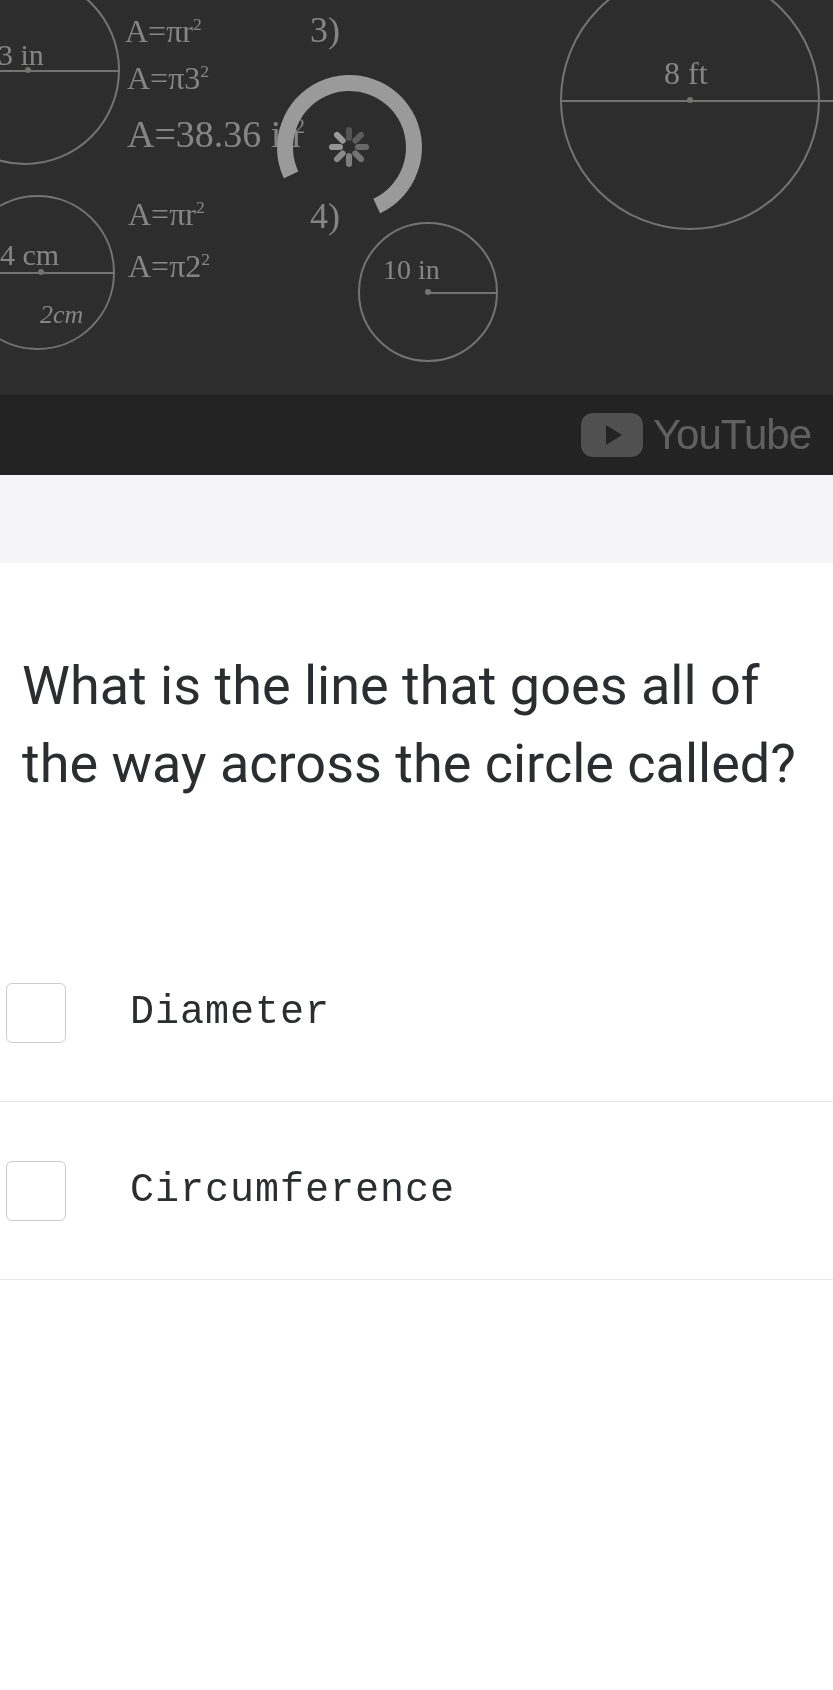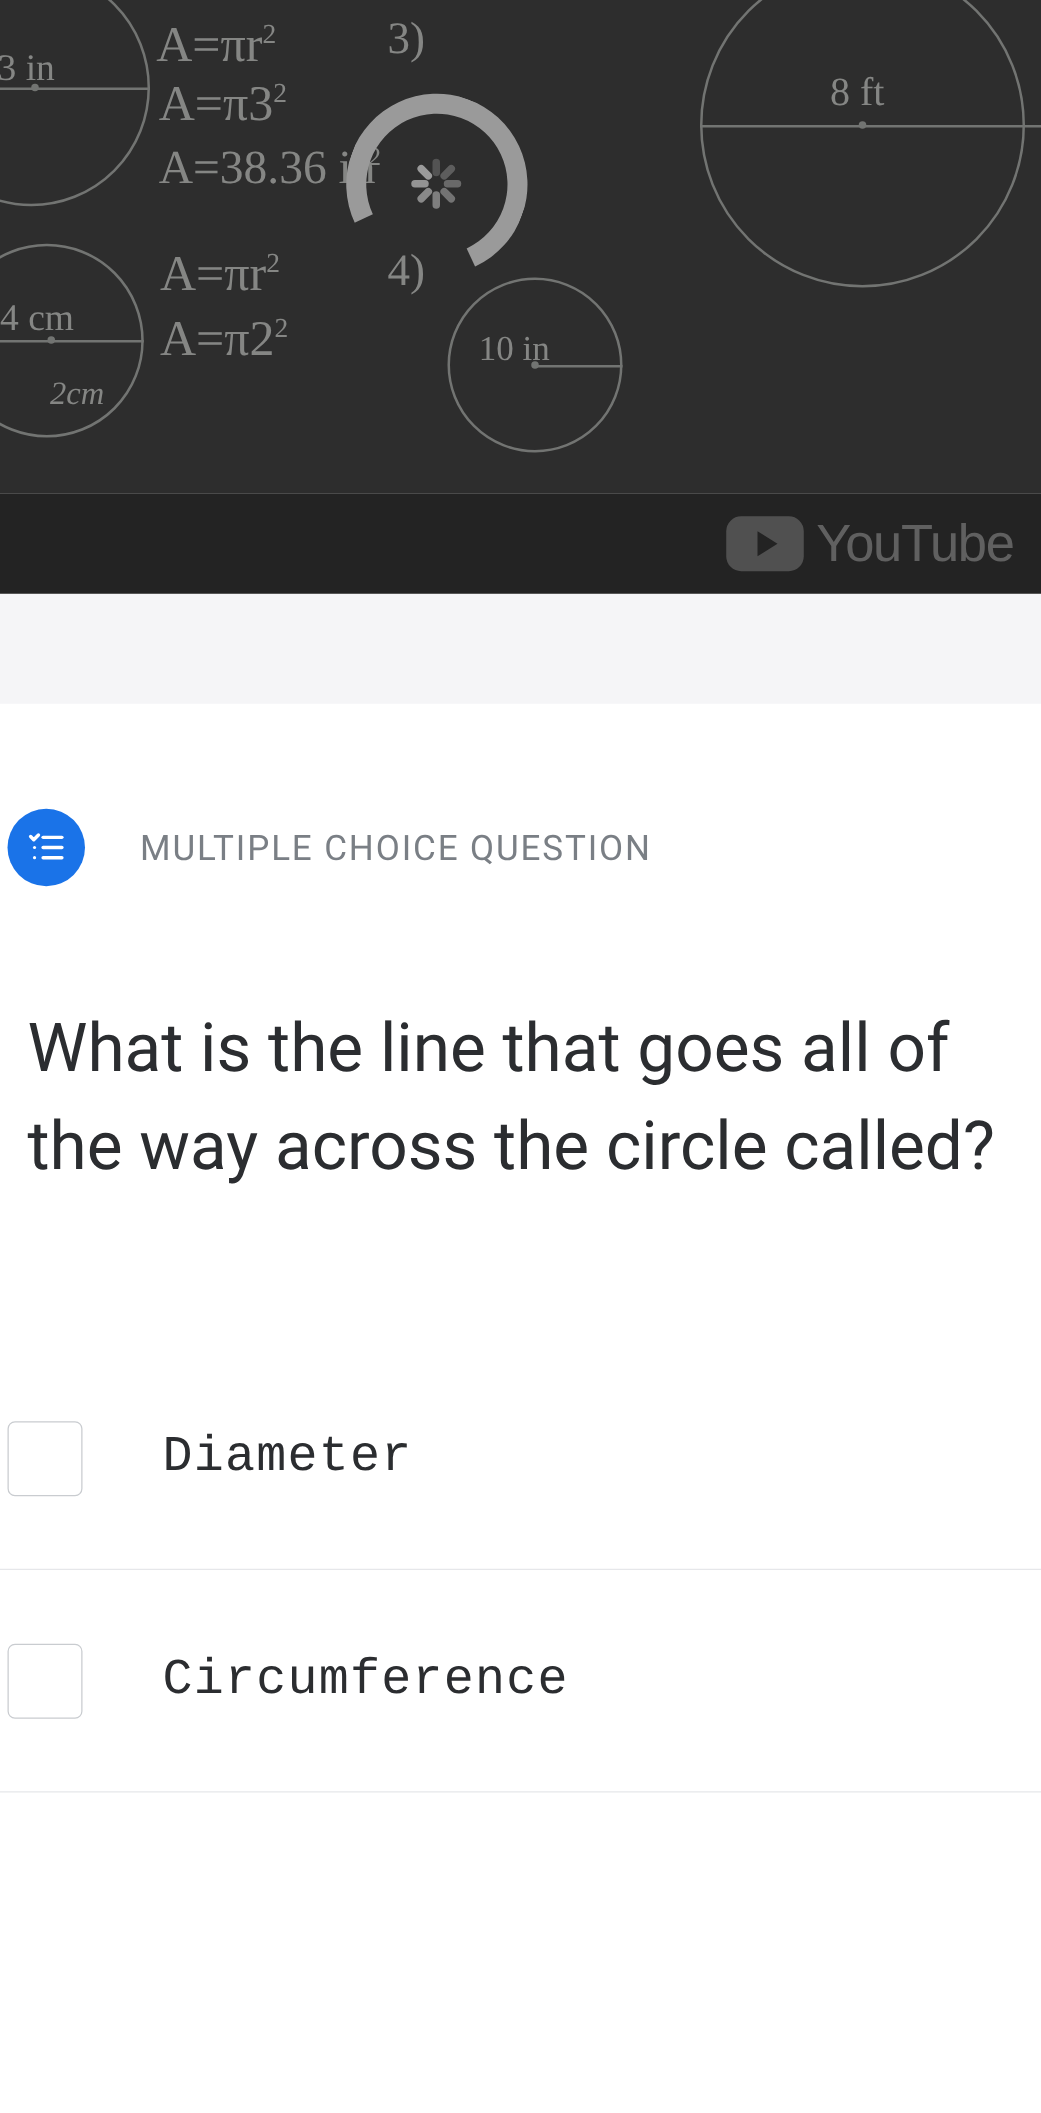--- a/index.html
+++ b/index.html
@@ -22,21 +22,21 @@
   .video-overlay {
     position: absolute;
     inset: 0;
     background: rgba(30,30,30,0.45);
     z-index: 5;
   }
   .chalk {
     position: absolute;
     color: #d9dbd8;
     font-family: "Comic Sans MS", "Segoe Script", cursive;
-    font-size: 40px;
+    font-size: 32px;
     line-height: 1.05;
     white-space: nowrap;
     z-index: 1;
   }
   .chalk sup { font-size: 0.55em; vertical-align: super; }
   .ccircle {
     position: absolute;
     border: 2px solid #b7bab6;
     border-radius: 50%;
     z-index: 1;
@@ -215,21 +215,21 @@
 
   <div class="ccircle" style="left:-40px; top:195px; width:155px; height:155px;"></div>
   <div class="diam-line" style="left:-40px; top:272px; width:155px;"></div>
   <div class="diam-dot" style="left:38px; top:269px;"></div>
   <div class="clabel" style="left:0px; top:238px; font-size:30px;">4 cm</div>
   <div class="clabel" style="left:40px; top:300px; font-size:26px; font-style:italic;">2cm</div>
 
   <div class="ccircle" style="left:358px; top:222px; width:140px; height:140px;"></div>
   <div class="diam-line" style="left:428px; top:292px; width:70px;"></div>
   <div class="diam-dot" style="left:425px; top:289px;"></div>
-  <div class="clabel" style="left:383px; top:254px; font-size:28px;margin-top:10px;">10 in</div>
+  <div class="clabel" style="left:383px; top:254px; font-size:28px;">10 in</div>
 
   <div class="ccircle" style="left:560px; top:-30px; width:260px; height:260px;"></div>
   <div class="diam-line" style="left:560px; top:100px; width:275px;"></div>
   <div class="diam-dot" style="left:687px; top:97px;"></div>
   <div class="clabel" style="left:664px; top:55px; font-size:32px;">8 ft</div>
 
   <div class="chalk" style="left:125px; top:15px;">
     <span>A=πr</span><sup>2</sup>
   </div>
   <div class="chalk" style="left:127px; top:62px;">
@@ -268,33 +268,20 @@
     <div class="yt-icon">
         <div class="tri"></div>
       </div>
     <div class="yt-text">You<span class="tube">Tube</span></div>
   </div>
 </div>
 
 <div class="gap"></div>
 
 <div class="card">
-  <div class="q-header">
-    <div class="q-icon">
-      <svg viewBox="0 0 24 24" fill="none" stroke="#fff" stroke-width="2.2" stroke-linecap="round" stroke-linejoin="round">
-        <polyline points="2 5 4 7 7 4"></polyline>
-        <line x1="10" y1="5.5" x2="22" y2="5.5"></line>
-        <circle cx="4.5" cy="12" r="1" fill="#fff" stroke="none"></circle>
-        <line x1="10" y1="12" x2="22" y2="12"></line>
-        <circle cx="4.5" cy="18.5" r="1" fill="#fff" stroke="none"></circle>
-        <line x1="10" y1="18.5" x2="22" y2="18.5"></line>
-      </svg>
-    </div>
-    <div class="q-type">MULTIPLE CHOICE QUESTION</div>
-  </div>
 
   <div class="q-text">What is the line that goes all of the way across the circle called?</div>
 
   <div class="option">
     <div class="chk"></div>
     <div class="opt-label">Diameter</div>
   </div>
   <div class="opt-sep"></div>
   <div class="option">
     <div class="chk"></div>

